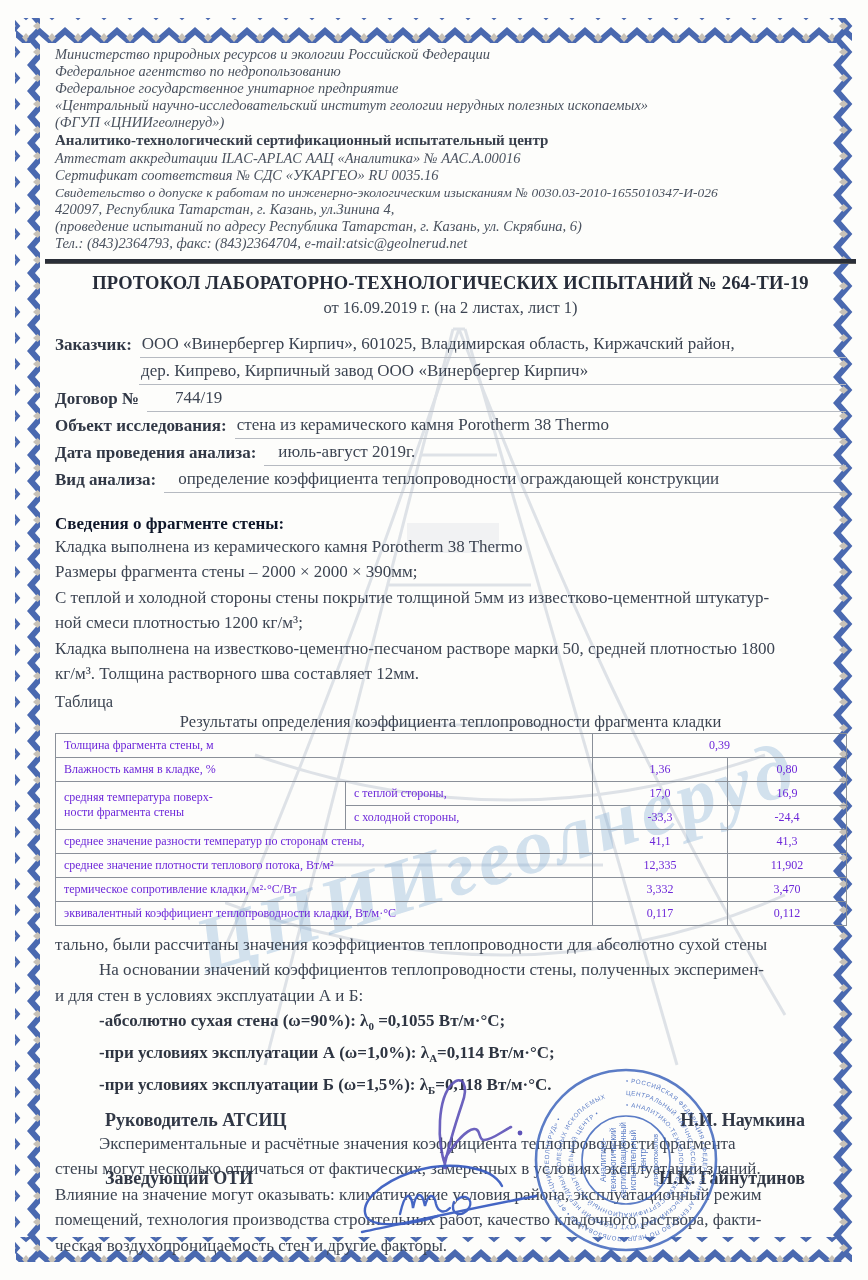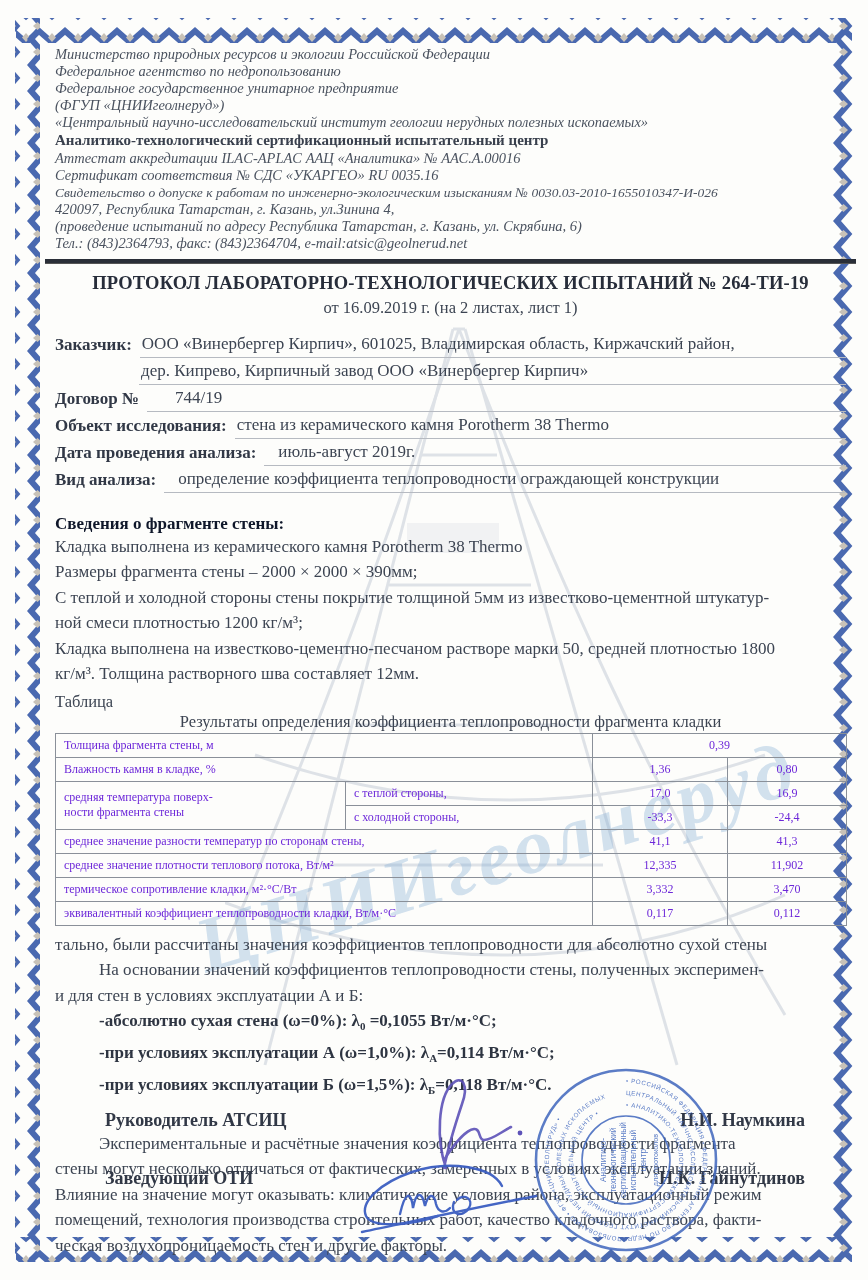--- a/index.html
+++ b/index.html
@@ -95,22 +95,22 @@
   </svg>
 
   <div class="wm-text">ЦНИИгеолнеруд</div>
 
   <div class="content">
 
     <div class="hdr">
       <div class="hline">Министерство природных ресурсов и экологии Российской Федерации</div>
       <div class="hline">Федеральное агентство по недропользованию</div>
       <div class="hline">Федеральное государственное унитарное предприятие</div>
+      <div class="hline">«Центральный научно-исследовательский институт геологии нерудных полезных ископаемых»</div>
       <div class="hline">(ФГУП  «ЦНИИгеолнеруд»)</div>
-      <div class="hline">«Центральный научно-исследовательский институт геологии нерудных полезных ископаемых»</div>
       <div class="bold-center">Аналитико-технологический сертификационный испытательный центр</div>
       <div class="hline">Аттестат аккредитации ILAC-APLAC ААЦ «Аналитика» № ААС.А.00016</div>
       <div class="hline">Сертификат соответствия № СДС «УКАРГЕО» RU 0035.16</div>
       <div class="hline small">Свидетельство о допуске к работам по инженерно-экологическим  изысканиям № 0030.03-2010-1655010347-И-026</div>
       <div class="hline">420097, Республика Татарстан, г. Казань,  ул.Зинина 4,</div>
       <div class="hline">(проведение испытаний по адресу Республика Татарстан, г. Казань, ул. Скрябина, 6)</div>
       <div class="hline">Тел.: (843)2364793, факс: (843)2364704, e-mail:atsic@geolnerud.net</div>
     </div>
 
     <div class="rule"></div>
@@ -203,21 +203,21 @@
         <td class="c">0,117</td>
         <td class="c">0,112</td>
       </tr>
     </tbody>
       </table>
 
     <div class="calc">
       <div class="bodyline">тально, были рассчитаны значения коэффициентов теплопроводности для абсолютно сухой стены</div>
       <div class="bodyline indent">На основании значений коэффициентов теплопроводности стены, полученных эксперимен-</div>
       <div class="bodyline">и для стен в условиях эксплуатации А и Б:</div>
-      <div class="lambda"><span>-абсолютно сухая стена (ω=0%): λ</span><sub>0</sub><span> =0,1055 Вт/м·°С;</span></div>
+      <div class="lambda"><span>-абсолютно сухая стена (ω=90%): λ</span><sub>0</sub><span> =0,1055 Вт/м·°С;</span></div>
       <div class="lambda"><span>-при условиях эксплуатации А (ω=1,0%): λ</span><sub>А</sub><span>=0,114 Вт/м·°С;</span></div>
       <div class="lambda"><span>-при условиях эксплуатации Б (ω=1,5%): λ</span><sub>Б</sub><span>=0,118 Вт/м·°С.</span></div>
     </div>
 
     <div class="disc">
       <div class="bodyline indent">Экспериментальные и расчётные значения коэффициента теплопроводности фрагмента</div>
       <div class="bodyline">стены могут несколько отличаться от фактических, замеренных в условиях эксплуатации зданий.</div>
       <div class="bodyline">Влияние на значение могут оказывать: климатические условия района, эксплуатационный режим</div>
       <div class="bodyline">помещений, технология производства строительных работ, качество кладочного раствора, факти-</div>
       <div class="bodyline">ческая воздухопроницаемость стен и другие факторы.</div>

